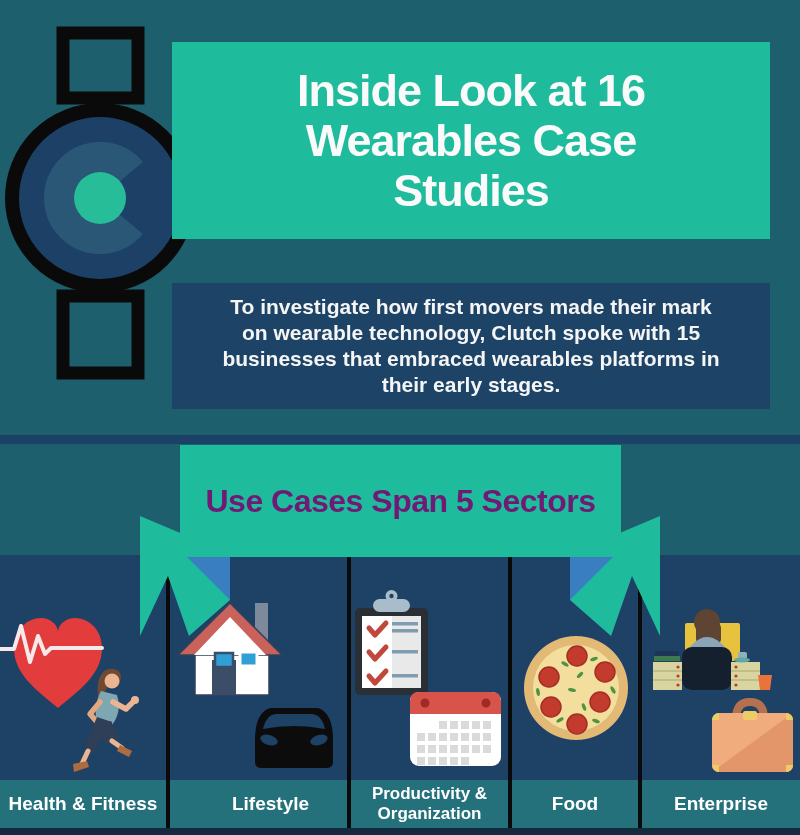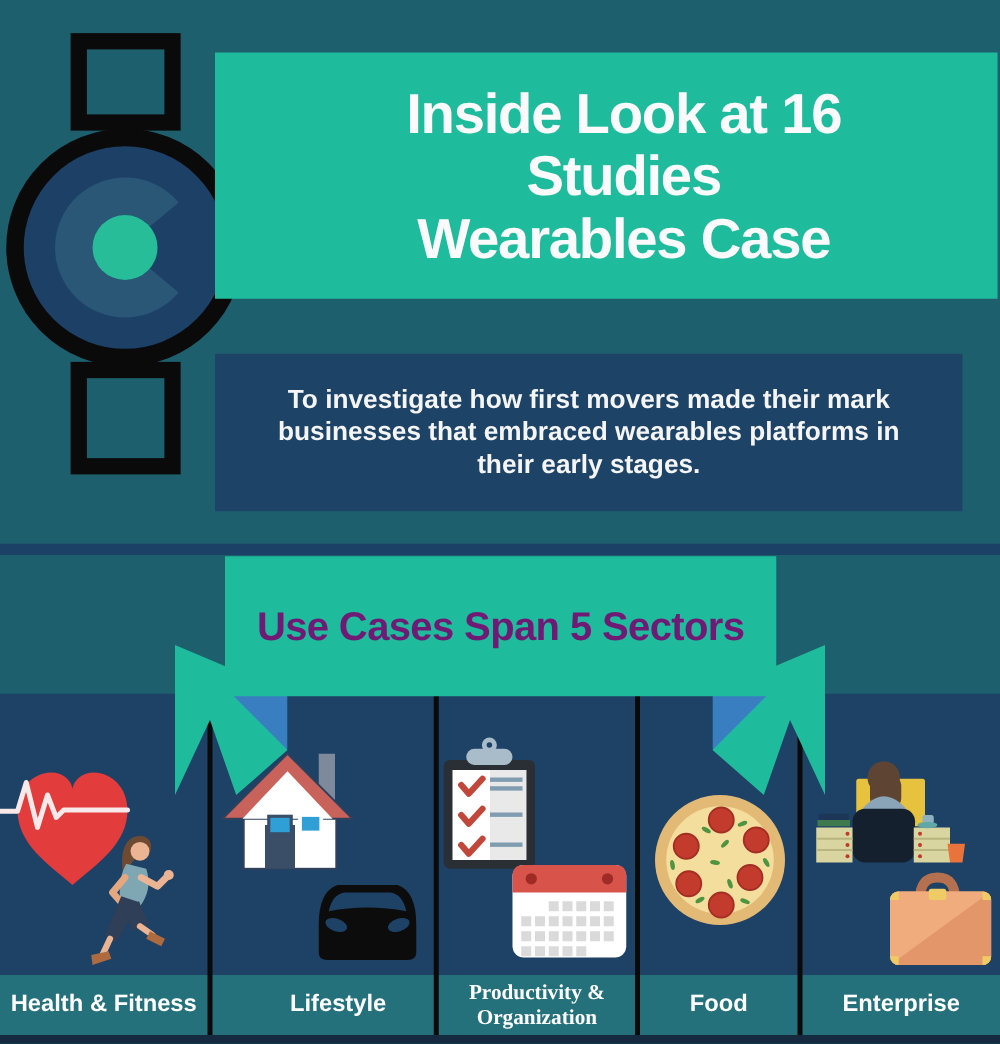--- a/index.html
+++ b/index.html
@@ -6,21 +6,21 @@
   .root{
     position:relative;width:800px;height:835px;overflow:hidden;
     background:#1E5F6E;font-family:"Liberation Sans",sans-serif;
     -webkit-font-smoothing:antialiased;
   }
   .abs{position:absolute;}
   
   .title-banner{
     left:172px;top:42px;width:598px;height:197px;background:#1EBC9D;
     display:flex;flex-direction:column;justify-content:center;align-items:center;
-    z-index:3;text-align:center;padding-left:28px;
+    z-index:3;text-align:center;
   }
   .title-line{color:#FAFAFA;font-size:45px;font-weight:bold;line-height:50px;letter-spacing:-1px;}
   .subtitle-box{
     left:172px;top:283px;width:598px;height:126px;background:#1D4467;
     display:flex;flex-direction:column;justify-content:center;align-items:center;
     z-index:3;text-align:center;
   }
   .sub-line{color:#F5F5F5;font-size:21px;font-weight:bold;line-height:26px;}
   .navy-bar{left:0;top:435px;width:800px;height:9px;background:#1C4166;z-index:2;}
   
@@ -57,25 +57,26 @@
     <rect x="63" y="33" width="75" height="65" fill="none" stroke="#0A0A0A" stroke-width="13"></rect>
     <rect x="63" y="296" width="75" height="77" fill="none" stroke="#0A0A0A" stroke-width="13"></rect>
     <rect x="203" y="189" width="13" height="24" fill="#1E5F6E" stroke="#0A0A0A" stroke-width="11"></rect>
     <circle cx="100" cy="198" r="88" fill="#1D4066" stroke="#0A0A0A" stroke-width="14"></circle>
     <path d="M 131.4 171.6 A 41 41 0 1 0 131.4 224.4" fill="none" stroke="#2B5777" stroke-width="30"></path>
     <circle cx="100" cy="198" r="26" fill="#27BD99"></circle>
   </svg>
 
   <div class="abs title-banner">
     <div class="title-line">Inside Look at 16</div>
+    <div class="title-line">Wearables Case</div>
     <div class="title-line">Studies</div>
-    <div class="title-line">Wearables Case</div>
   </div>
   <div class="abs subtitle-box">
     <div class="sub-line">To investigate how first movers made their mark</div>
+    <div class="sub-line">on wearable technology, Clutch spoke with 15</div>
     <div class="sub-line">businesses that embraced wearables platforms in</div>
     <div class="sub-line">their early stages.</div>
   </div>
 
   <div class="abs navy-bar"></div>
 
   <div class="abs sector-bg"></div>
   <div class="abs label-band"></div>
   <div class="abs bottom-strip"></div>
 
@@ -251,21 +252,21 @@
     </g>
   </svg>
 
   <div class="abs sector-label lbl-lg" style="left:0;width:166px;">
     <span>Health &amp; Fitness</span>
   </div>
   <div class="abs sector-label lbl-lg" style="left:170px;width:201px;">
     <span>Lifestyle</span>
   </div>
   <div class="abs sector-label lbl-sm" style="left:351px;width:157px;">
-    <span style="display:block;width:140px;font-family:Liberation Serif, serif;">Productivity &amp; Organization</span>
+    <span style="display:block;width:140px;">Productivity &amp; Organization</span>
   </div>
   <div class="abs sector-label lbl-lg" style="left:512px;width:126px;">
     <span>Food</span>
   </div>
   <div class="abs sector-label lbl-lg" style="left:642px;width:158px;">
     <span>Enterprise</span>
   </div>
 
 </div>
 

